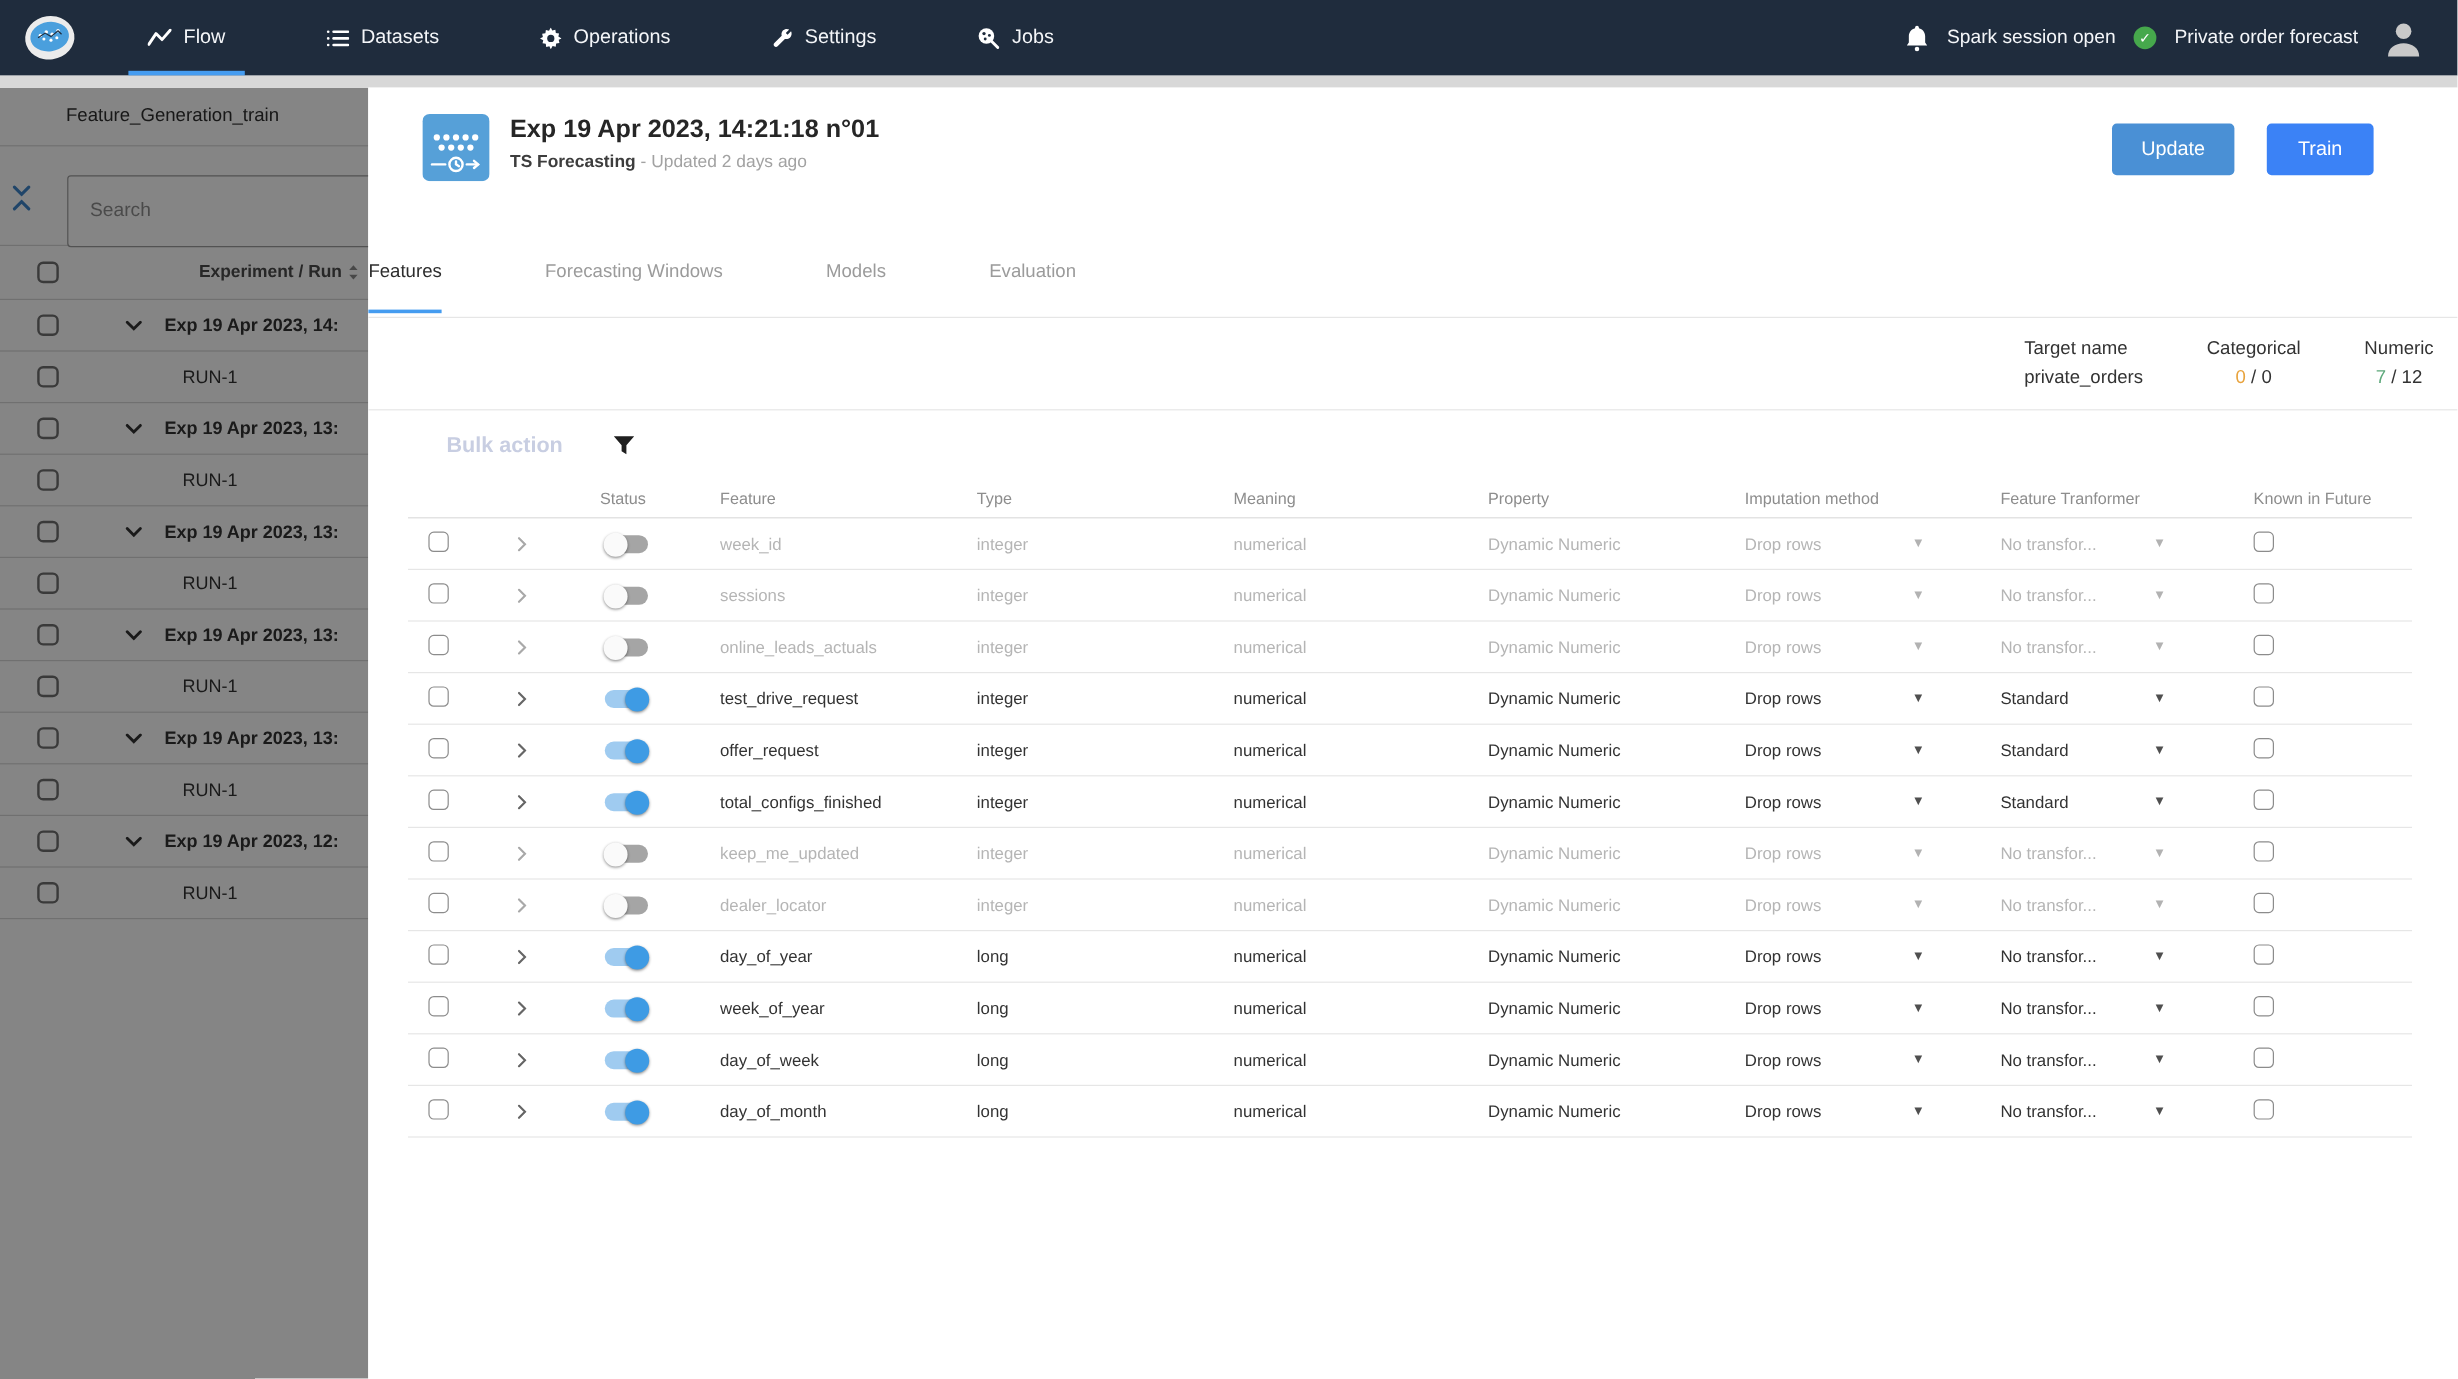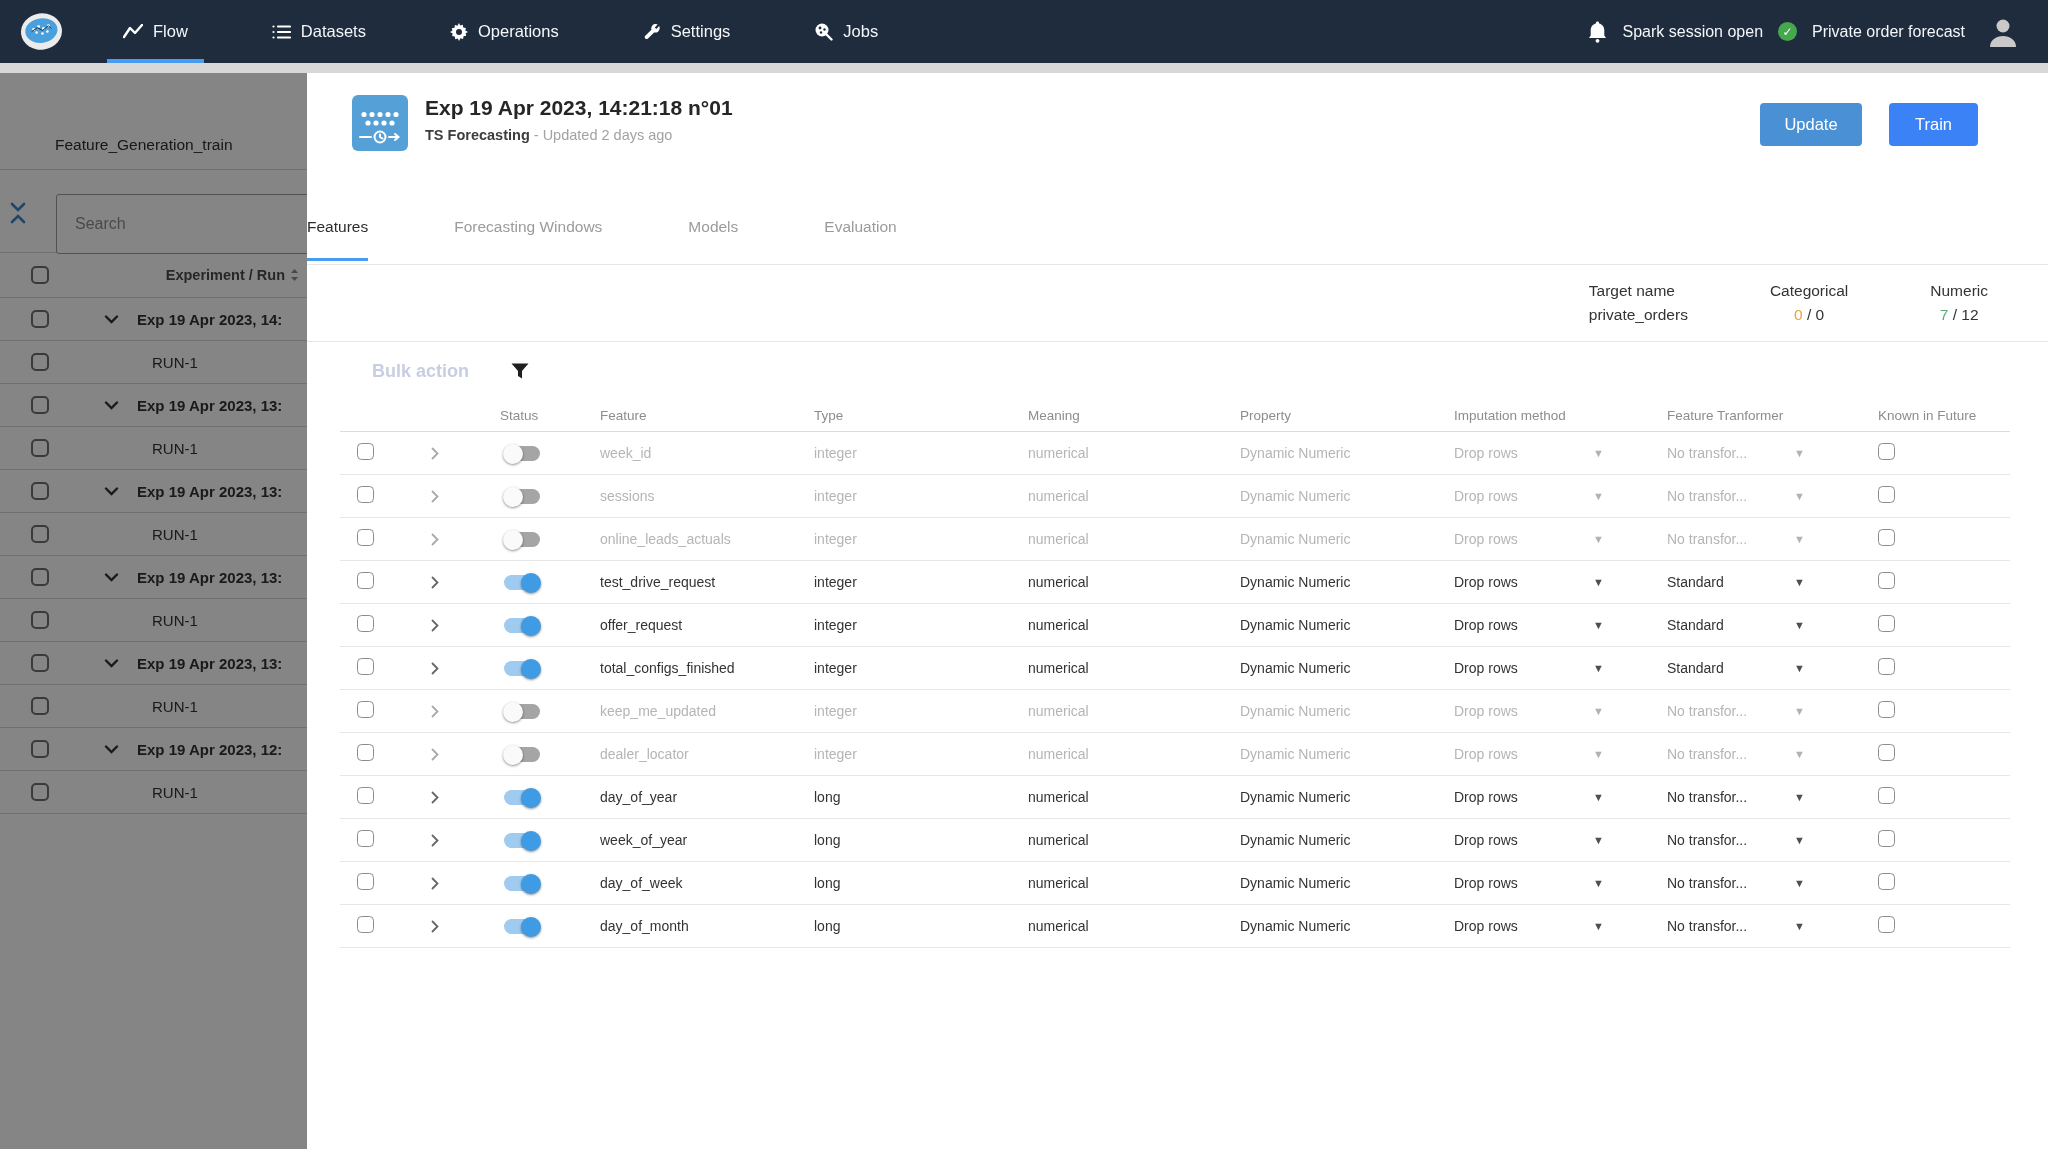--- a/index.html
+++ b/index.html
@@ -16,21 +16,21 @@
   .check-badge { width:19px; height:19px; border-radius:50%; background:#46a84c; color:#fff; font-size:12px;
     display:flex; align-items:center; justify-content:center; font-weight:bold; }
 
   
   .app-body { position:relative; height:1086px; }
   .page-strip { height:10px; background:#d8d8d8; }
   .content-row { display:flex; height:1076px; }
 
   
   .sidebar { position:relative; width:307px; height:100%; background:#fff; overflow:hidden; flex:0 0 307px; }
-  .sb-titlebar { height:49px; display:flex; align-items:center; padding-left:55px; font-size:15.5px; color:#2f2f2f; border-bottom:1px solid #d6d6d6;margin-top:48px; }
+  .sb-titlebar { height:49px; display:flex; align-items:center; padding-left:55px; font-size:15.5px; color:#2f2f2f; border-bottom:1px solid #d6d6d6; }
   .sb-search { position:relative; height:83px; border-bottom:1px solid #d6d6d6; }
   .collapse-icon { position:absolute; left:10px; top:32px; display:flex; flex-direction:column; gap:2px; cursor:pointer; }
   .sb-search input { position:absolute; left:56px; top:24px; width:300px; height:60px; border:1.5px solid #9d9d9d; border-radius:3px;
     font-size:16px; padding-left:18px; color:#333; background:#fff; outline:none; font-family:inherit; }
   .sb-search input::placeholder { color:#8f8f8f; }
   .sb-header { height:45px; display:flex; align-items:center; border-bottom:1px solid #d6d6d6; }
   .sb-header .cb { margin-left:31px; }
   .sb-header-label { margin-left:auto; padding-right:8px; display:flex; align-items:center; gap:5px; font-size:14.5px; font-weight:bold; color:#4c4c4c; white-space:nowrap; }
   .srow { height:43px; display:flex; align-items:center; border-bottom:1px solid #d6d6d6; white-space:nowrap; }
   .srow .cb { margin-left:31px; flex:0 0 auto; }
@@ -50,21 +50,21 @@
   .hdr-buttons { position:absolute; top:30px; right:70px; display:flex; gap:27px; }
   .btn { height:43px; border:none; border-radius:4px; color:#fff; font-size:16.5px; font-family:inherit; cursor:pointer; }
   .btn-update { width:102px; background:#4a90d5; }
   .btn-train { width:89px; background:#3b82f6; }
 
   .tabs { margin-top:55px; height:57px; border-bottom:1px solid #e6e6e6; display:flex; gap:86px; }
   .tab { position:relative; padding-top:10px; font-size:15.5px; color:#9b9b9b; cursor:pointer; }
   .tab.active { color:#2d2d2d; }
   .tab.active::after { content:""; position:absolute; left:0; right:0; bottom:3px; height:3px; background:#459cf0; }
 
-  .stats-row { height:77px; border-bottom:1px solid #e6e6e6; display:flex; justify-content:flex-end; align-items:center; gap:82px; padding-right:60px; }
+  .stats-row { height:77px; border-bottom:1px solid #e6e6e6; display:flex; justify-content:flex-end; align-items:center; gap:53px; padding-right:20px; }
   .stat { text-align:center; font-size:15.5px; color:#333; line-height:1.55; }
   .stat.left { text-align:left; }
   .stat .o { color:#e8a33d; }
   .stat .g { color:#5fa97c; }
 
   .bulk-row { height:58px; display:flex; align-items:center; padding-left:65px; gap:42px; }
   .bulk-label { font-size:18px; font-weight:bold; color:#c8cee2; cursor:pointer; }
   .filter-icon { cursor:pointer; display:flex; }
 
   

